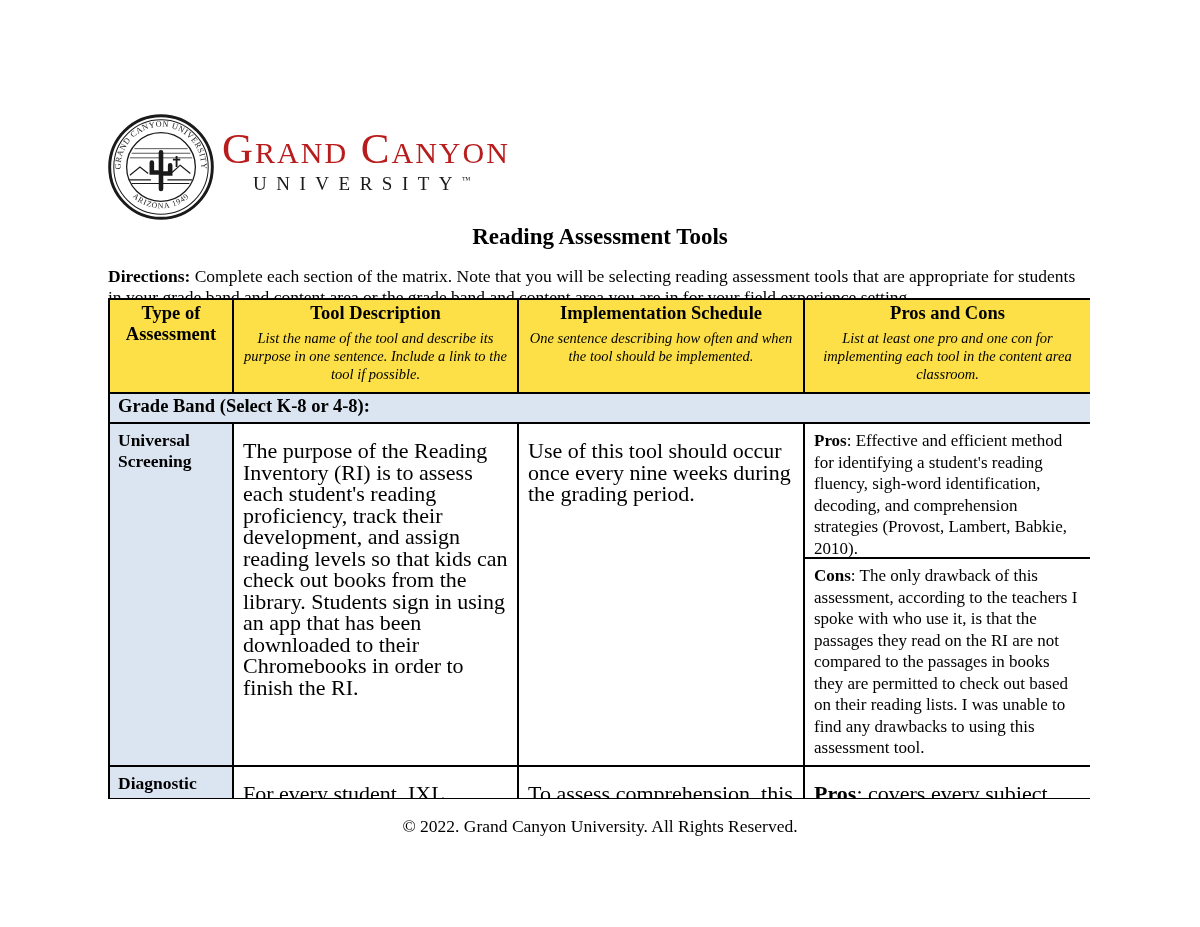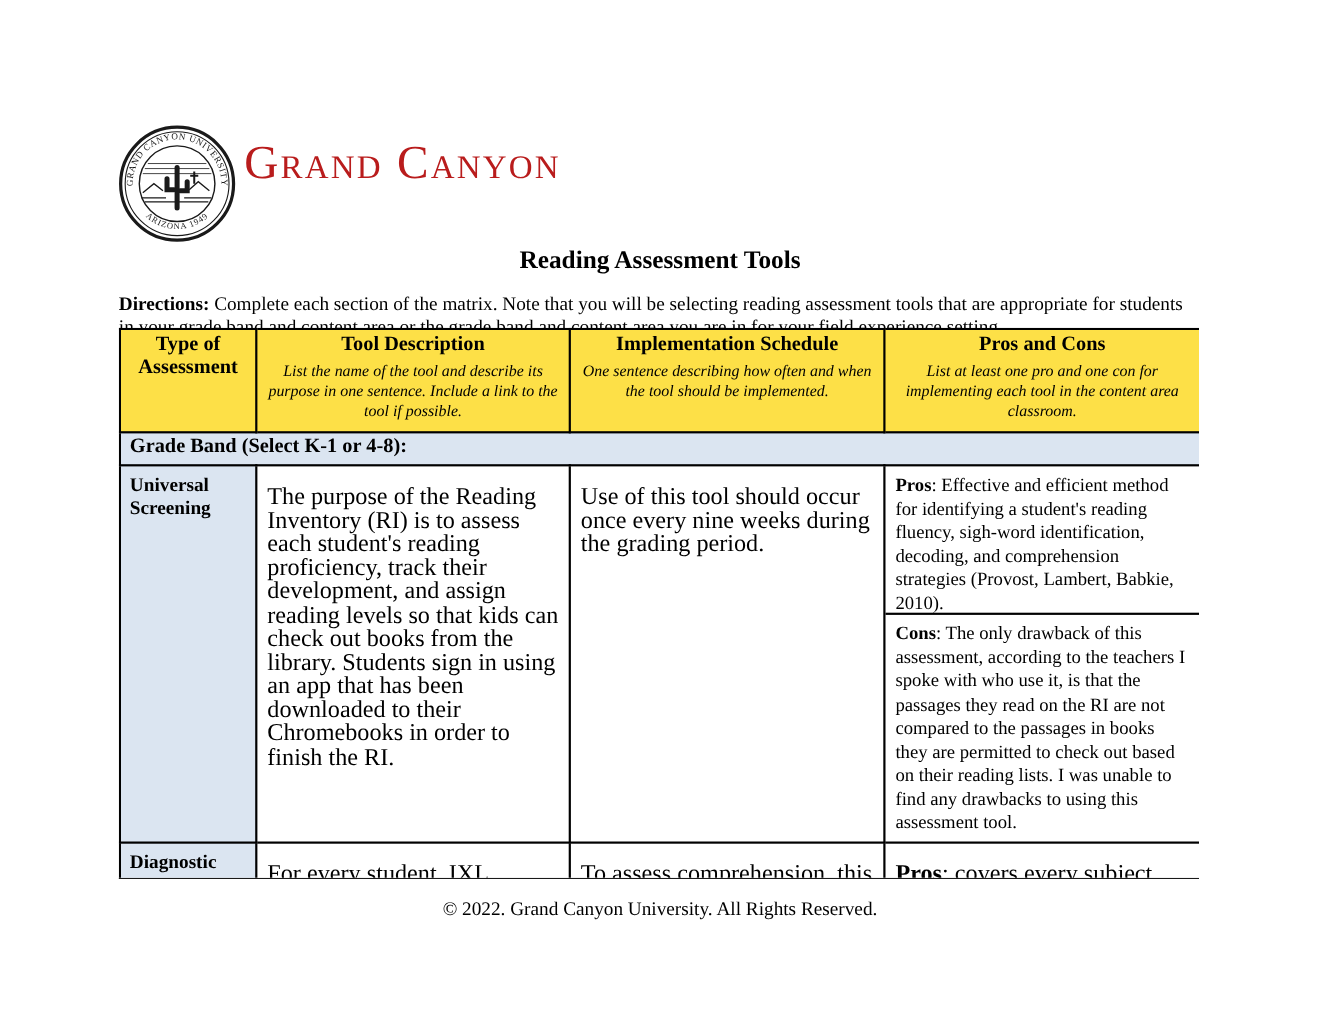--- a/index.html
+++ b/index.html
@@ -102,20 +102,21 @@
       <path d="M 50 55 L 50 66 L 57 66"></path>
       <path d="M 70 58 L 70 67 L 63 67"></path>
     </g>
     <g stroke="#1a1a1a" stroke-width="2" fill="none">
       <path d="M 77 48 V 60 M 73 52 H 81"></path>
     </g>
   </svg>
 
   <div class="wordmark">
     <div class="wm-primary">Grand Canyon</div>
+    <div class="wm-secondary"><span>UNIVERSITY</span><sup>™</sup></div>
   </div>
 
   <div class="doc-title">Reading Assessment Tools</div>
 
   <p class="directions"><b>Directions:</b><span> Complete each section of the matrix. Note that you will be selecting reading assessment tools that are appropriate for students in your grade band and content area or the grade band and content area you are in for your field experience setting.</span></p>
 
   <div class="table-wrap">
     <table class="matrix">
       <colgroup>
         <col style="width:124px">
@@ -137,21 +138,21 @@
             <div class="h-sub">One sentence describing how often and when the tool should be implemented.</div>
           </th>
           <th>
             <div class="h-title">Pros and Cons</div>
             <div class="h-sub">List at least one pro and one con for implementing each tool in the content area classroom.</div>
           </th>
         </tr>
       </thead>
       <tbody>
         <tr class="gradeband">
-          <td colspan="4">Grade Band (Select K-1 or 4-8):</td>
+          <td colspan="4">Grade Band (Select K-8 or 4-8):</td>
         </tr>
 
         <tr class="row-us">
           <td class="type-cell">Universal Screening</td>
           <td class="body-cell">The purpose of the Reading Inventory (RI) is to assess each student's reading proficiency, track their development, and assign reading levels so that kids can check out books from the library. Students sign in using an app that has been downloaded to their Chromebooks in order to finish the RI.</td>
           <td class="body-cell">Use of this tool should occur once every nine weeks during the grading period.</td>
           <td class="pc-cell">
             <div class="pc-pros"><b>Pros</b><span>: Effective and efficient method for identifying a student's reading fluency, sigh-word identification, decoding, and comprehension strategies (Provost, Lambert, Babkie, 2010).</span></div>
             <div class="pc-cons"><b>Cons</b><span>: The only drawback of this assessment, according to the teachers I spoke with who use it, is that the passages they read on the RI are not compared to the passages in books they are permitted to check out based on their reading lists. I was unable to find any drawbacks to using this assessment tool.</span></div>
           </td>

